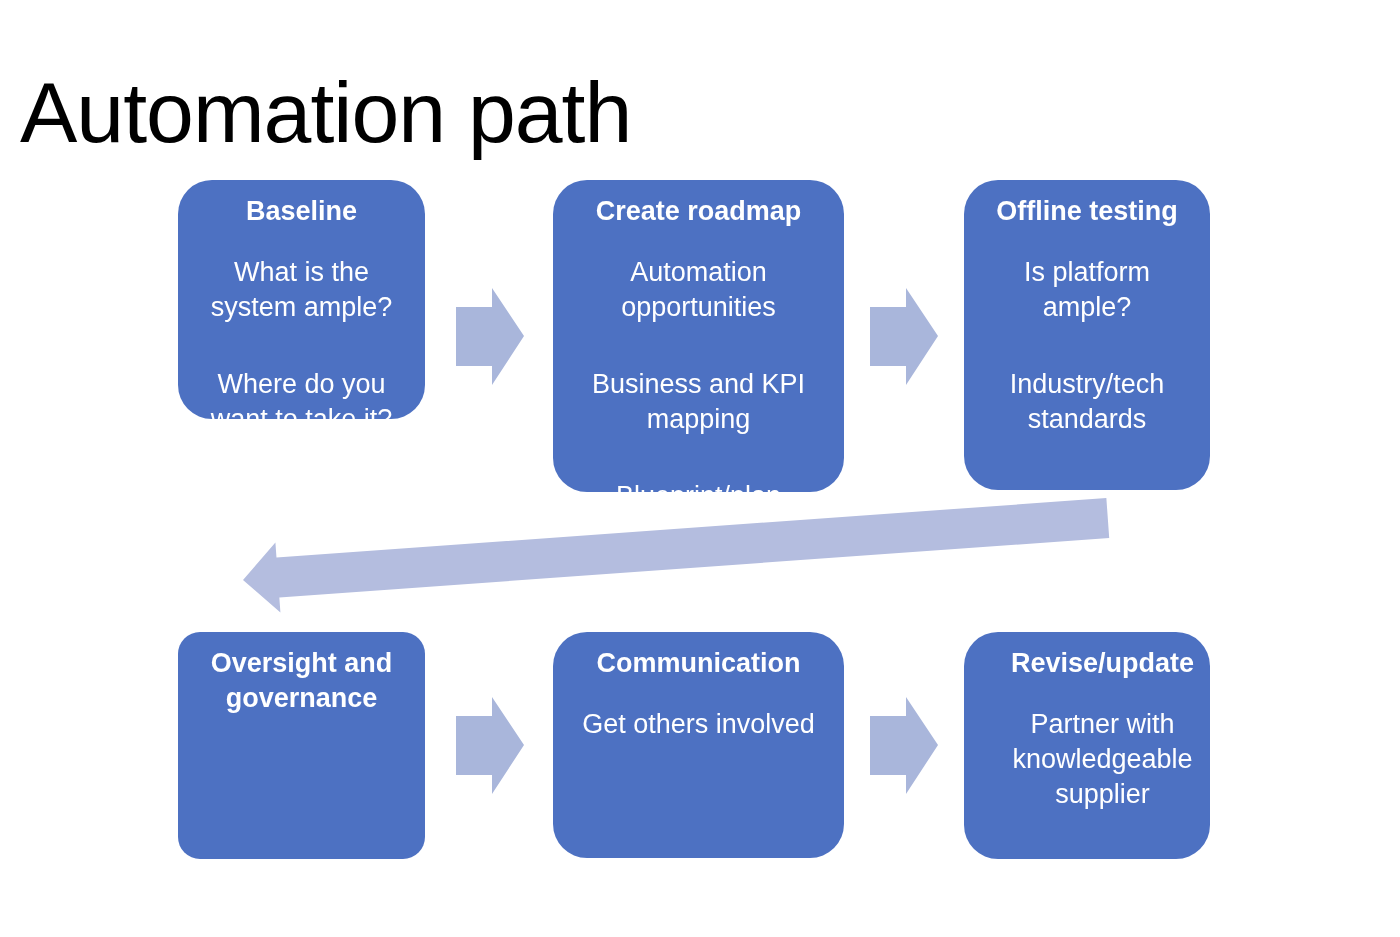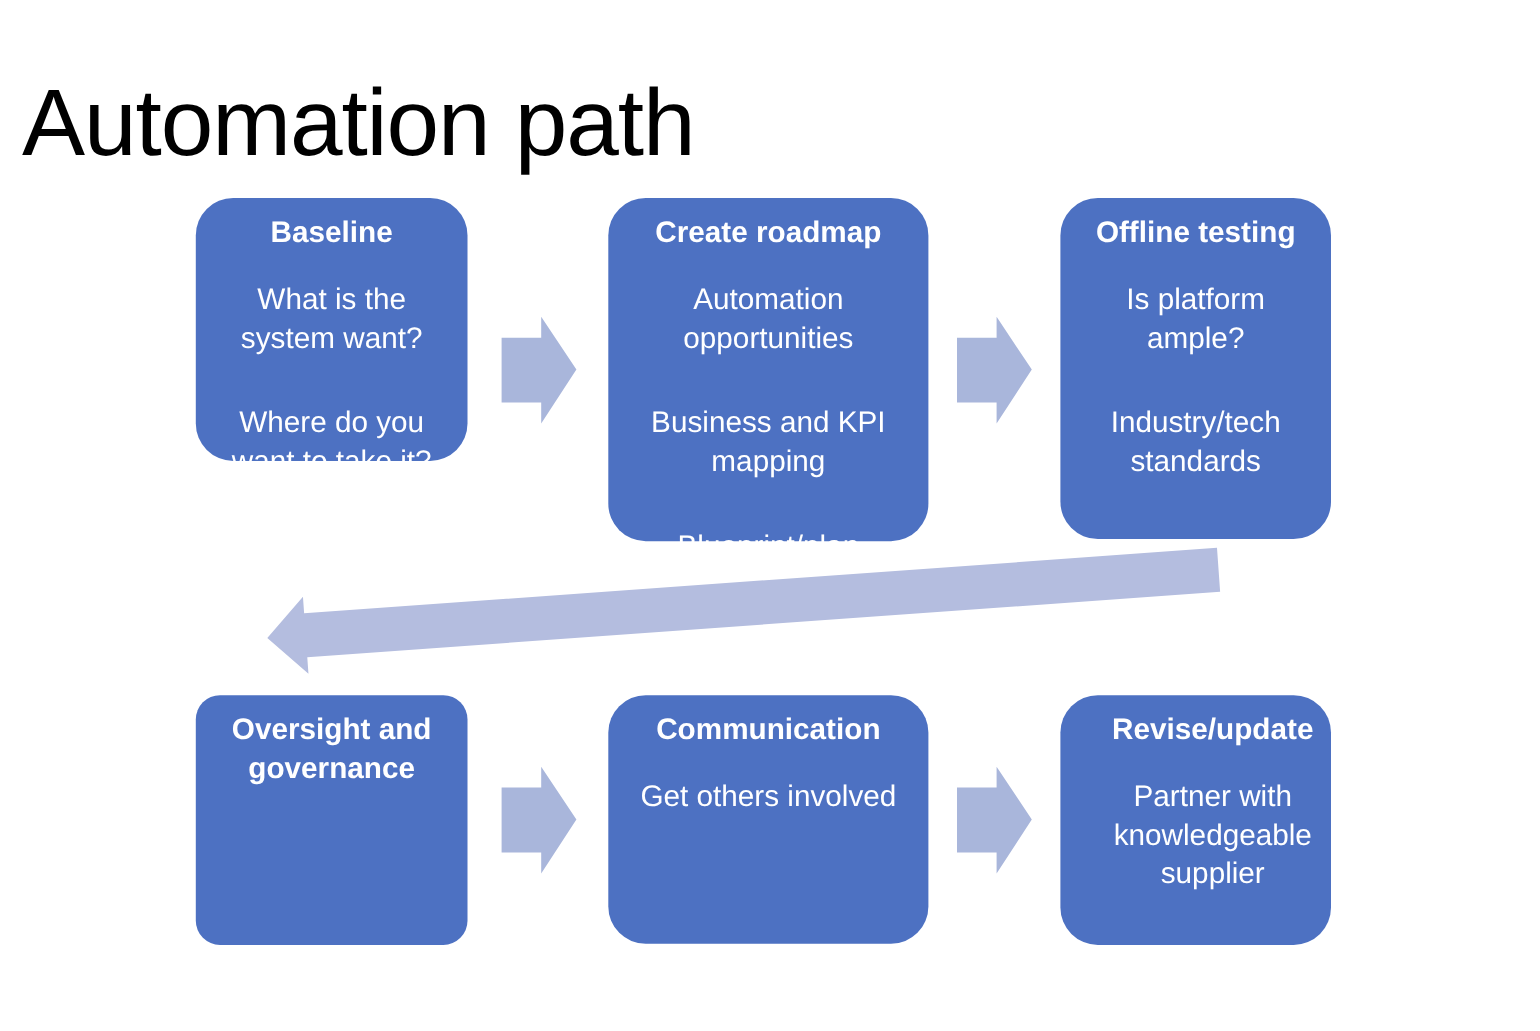--- a/index.html
+++ b/index.html
@@ -43,21 +43,21 @@
       <use href="#small-arrow"></use>
       <use href="#small-arrow" transform="translate(414,0)"></use>
       <use href="#small-arrow" transform="translate(0,409)"></use>
       <use href="#small-arrow" transform="translate(414,409)"></use>
     </g>
     <polygon fill="#b4bddf" transform="translate(243,580) rotate(-4.1)" points="0,0 35,-35 35,-20 867,-20 867,20 35,20 35,35"></polygon>
   </svg>
 
   <div class="box box-1">
     <h2>Baseline</h2>
-    <p>What is the system want?</p>
+    <p>What is the system ample?</p>
     <p>Where do you want to take it?</p>
   </div>
 
   <div class="box box-2">
     <h2>Create roadmap</h2>
     <p>Automation opportunities</p>
     <p>Business and KPI mapping</p>
     <p>Blueprint/plan</p>
   </div>
 

